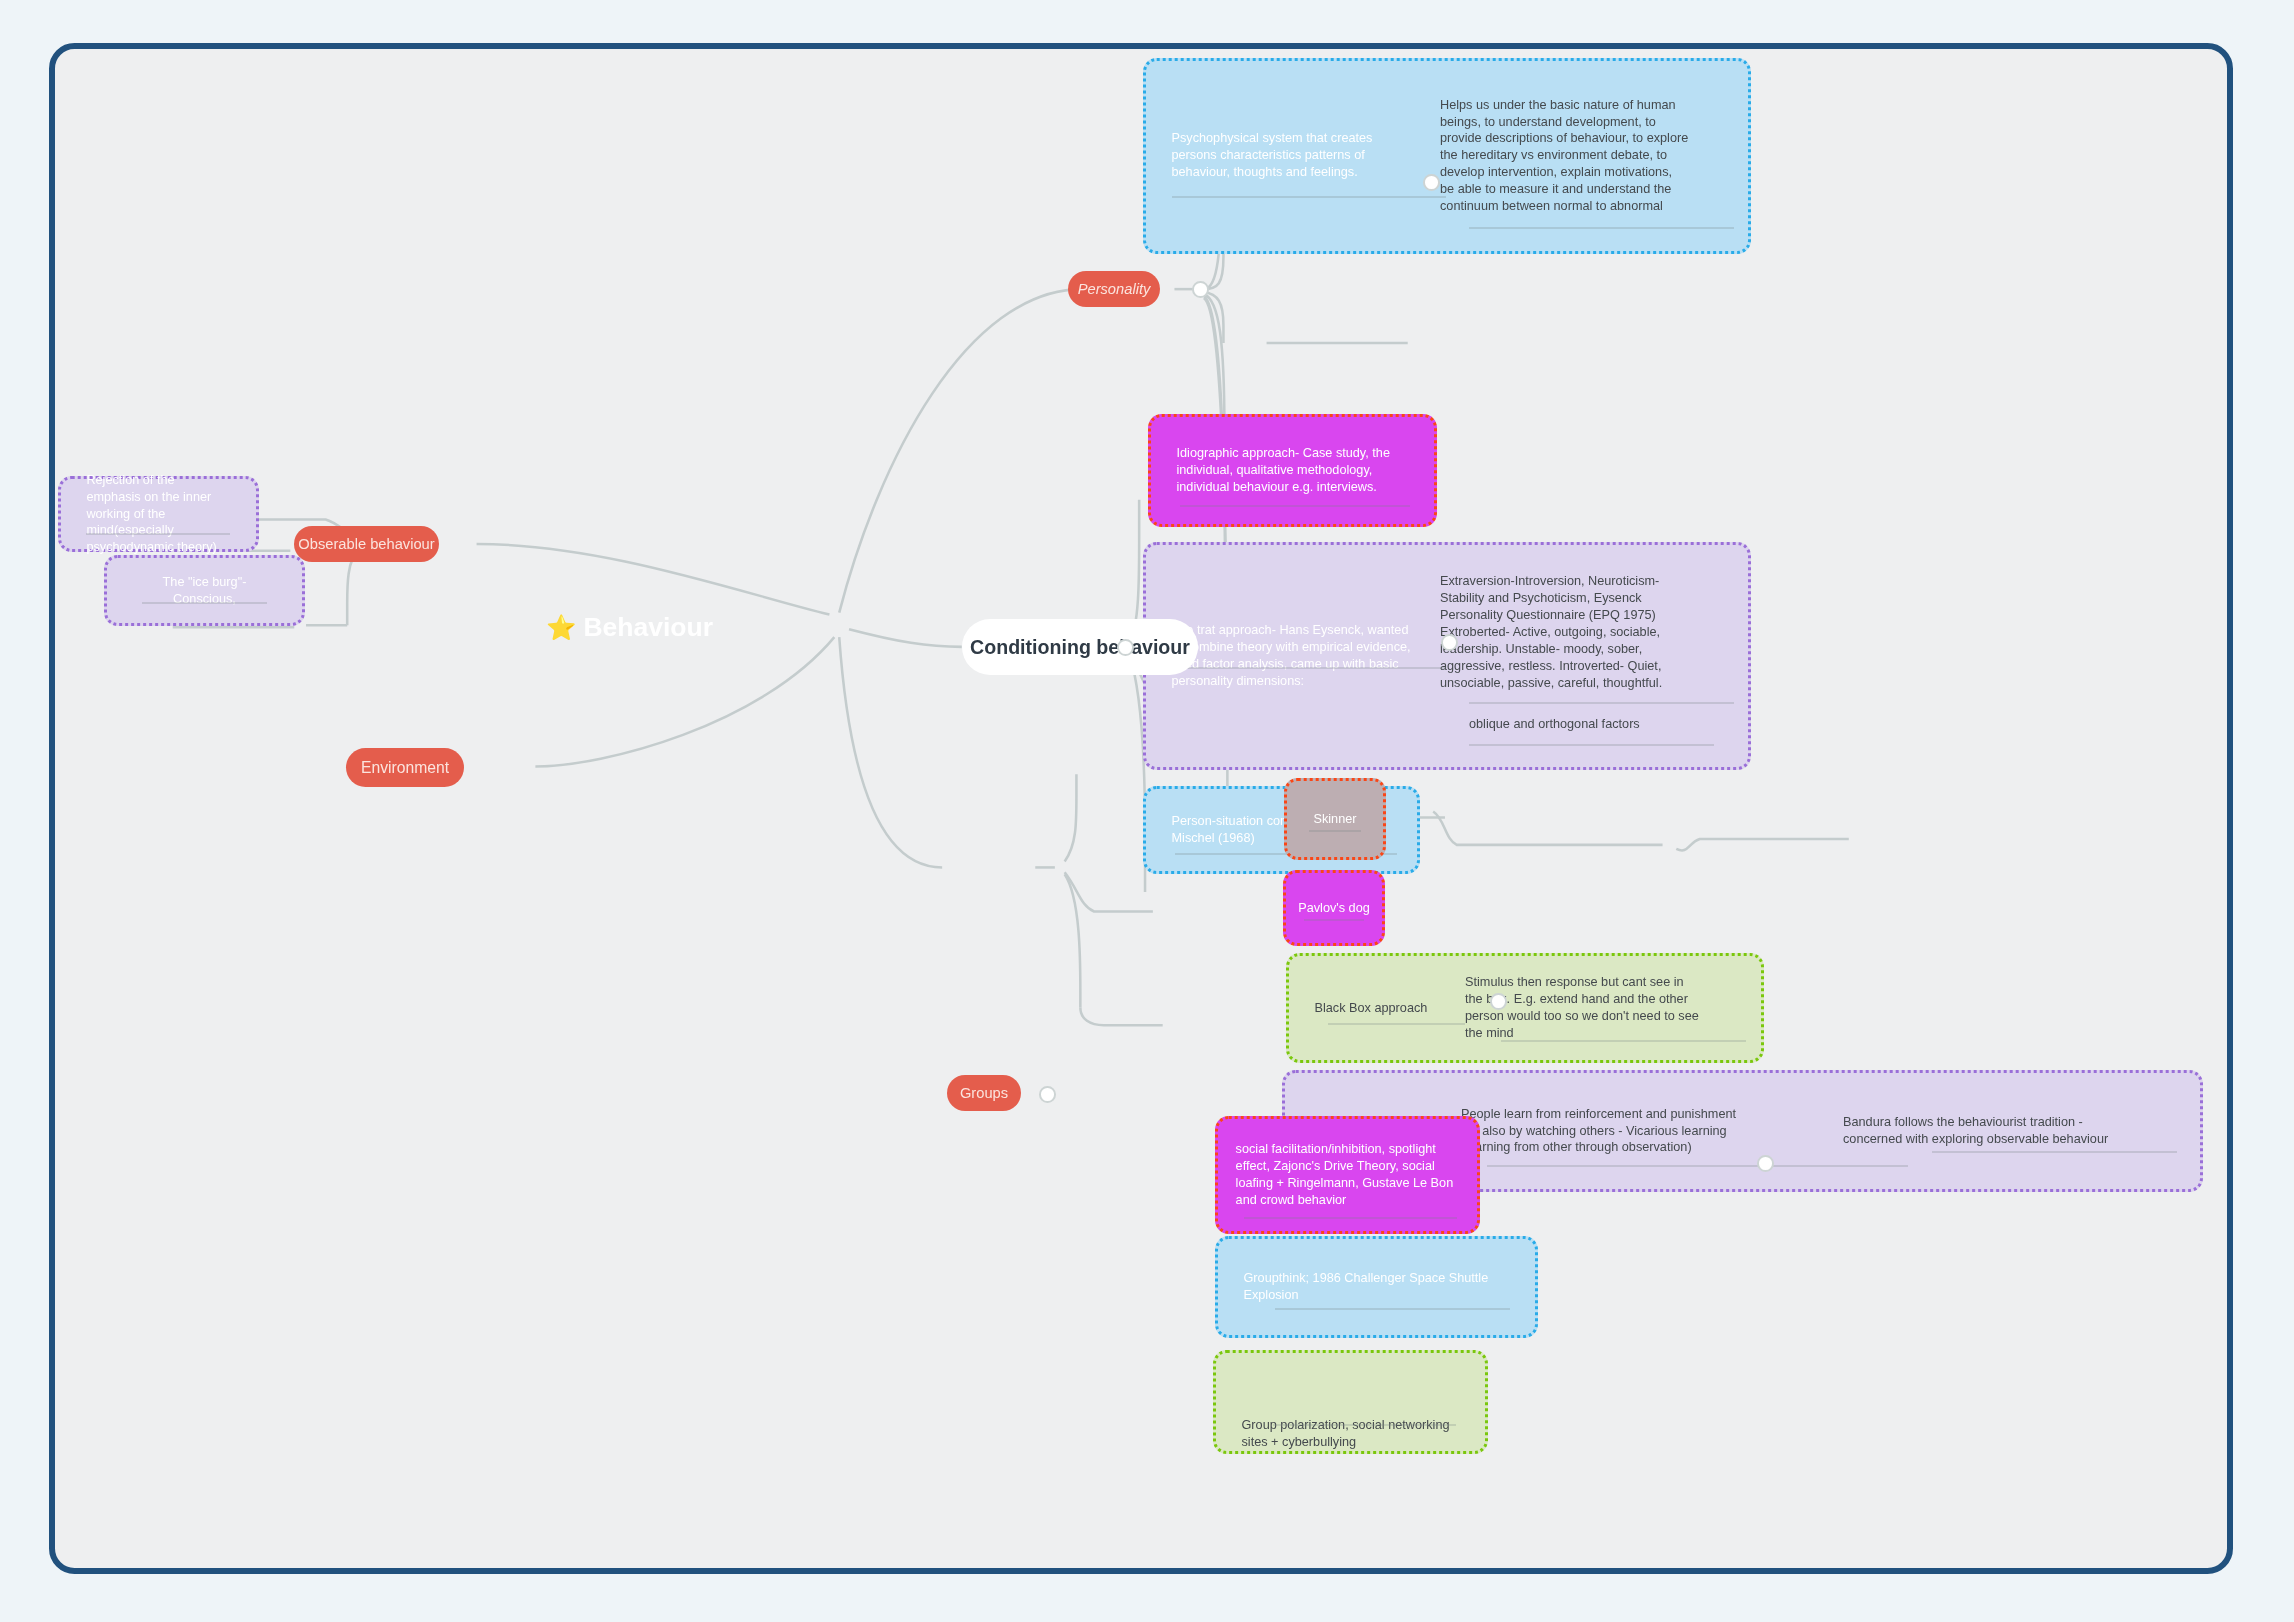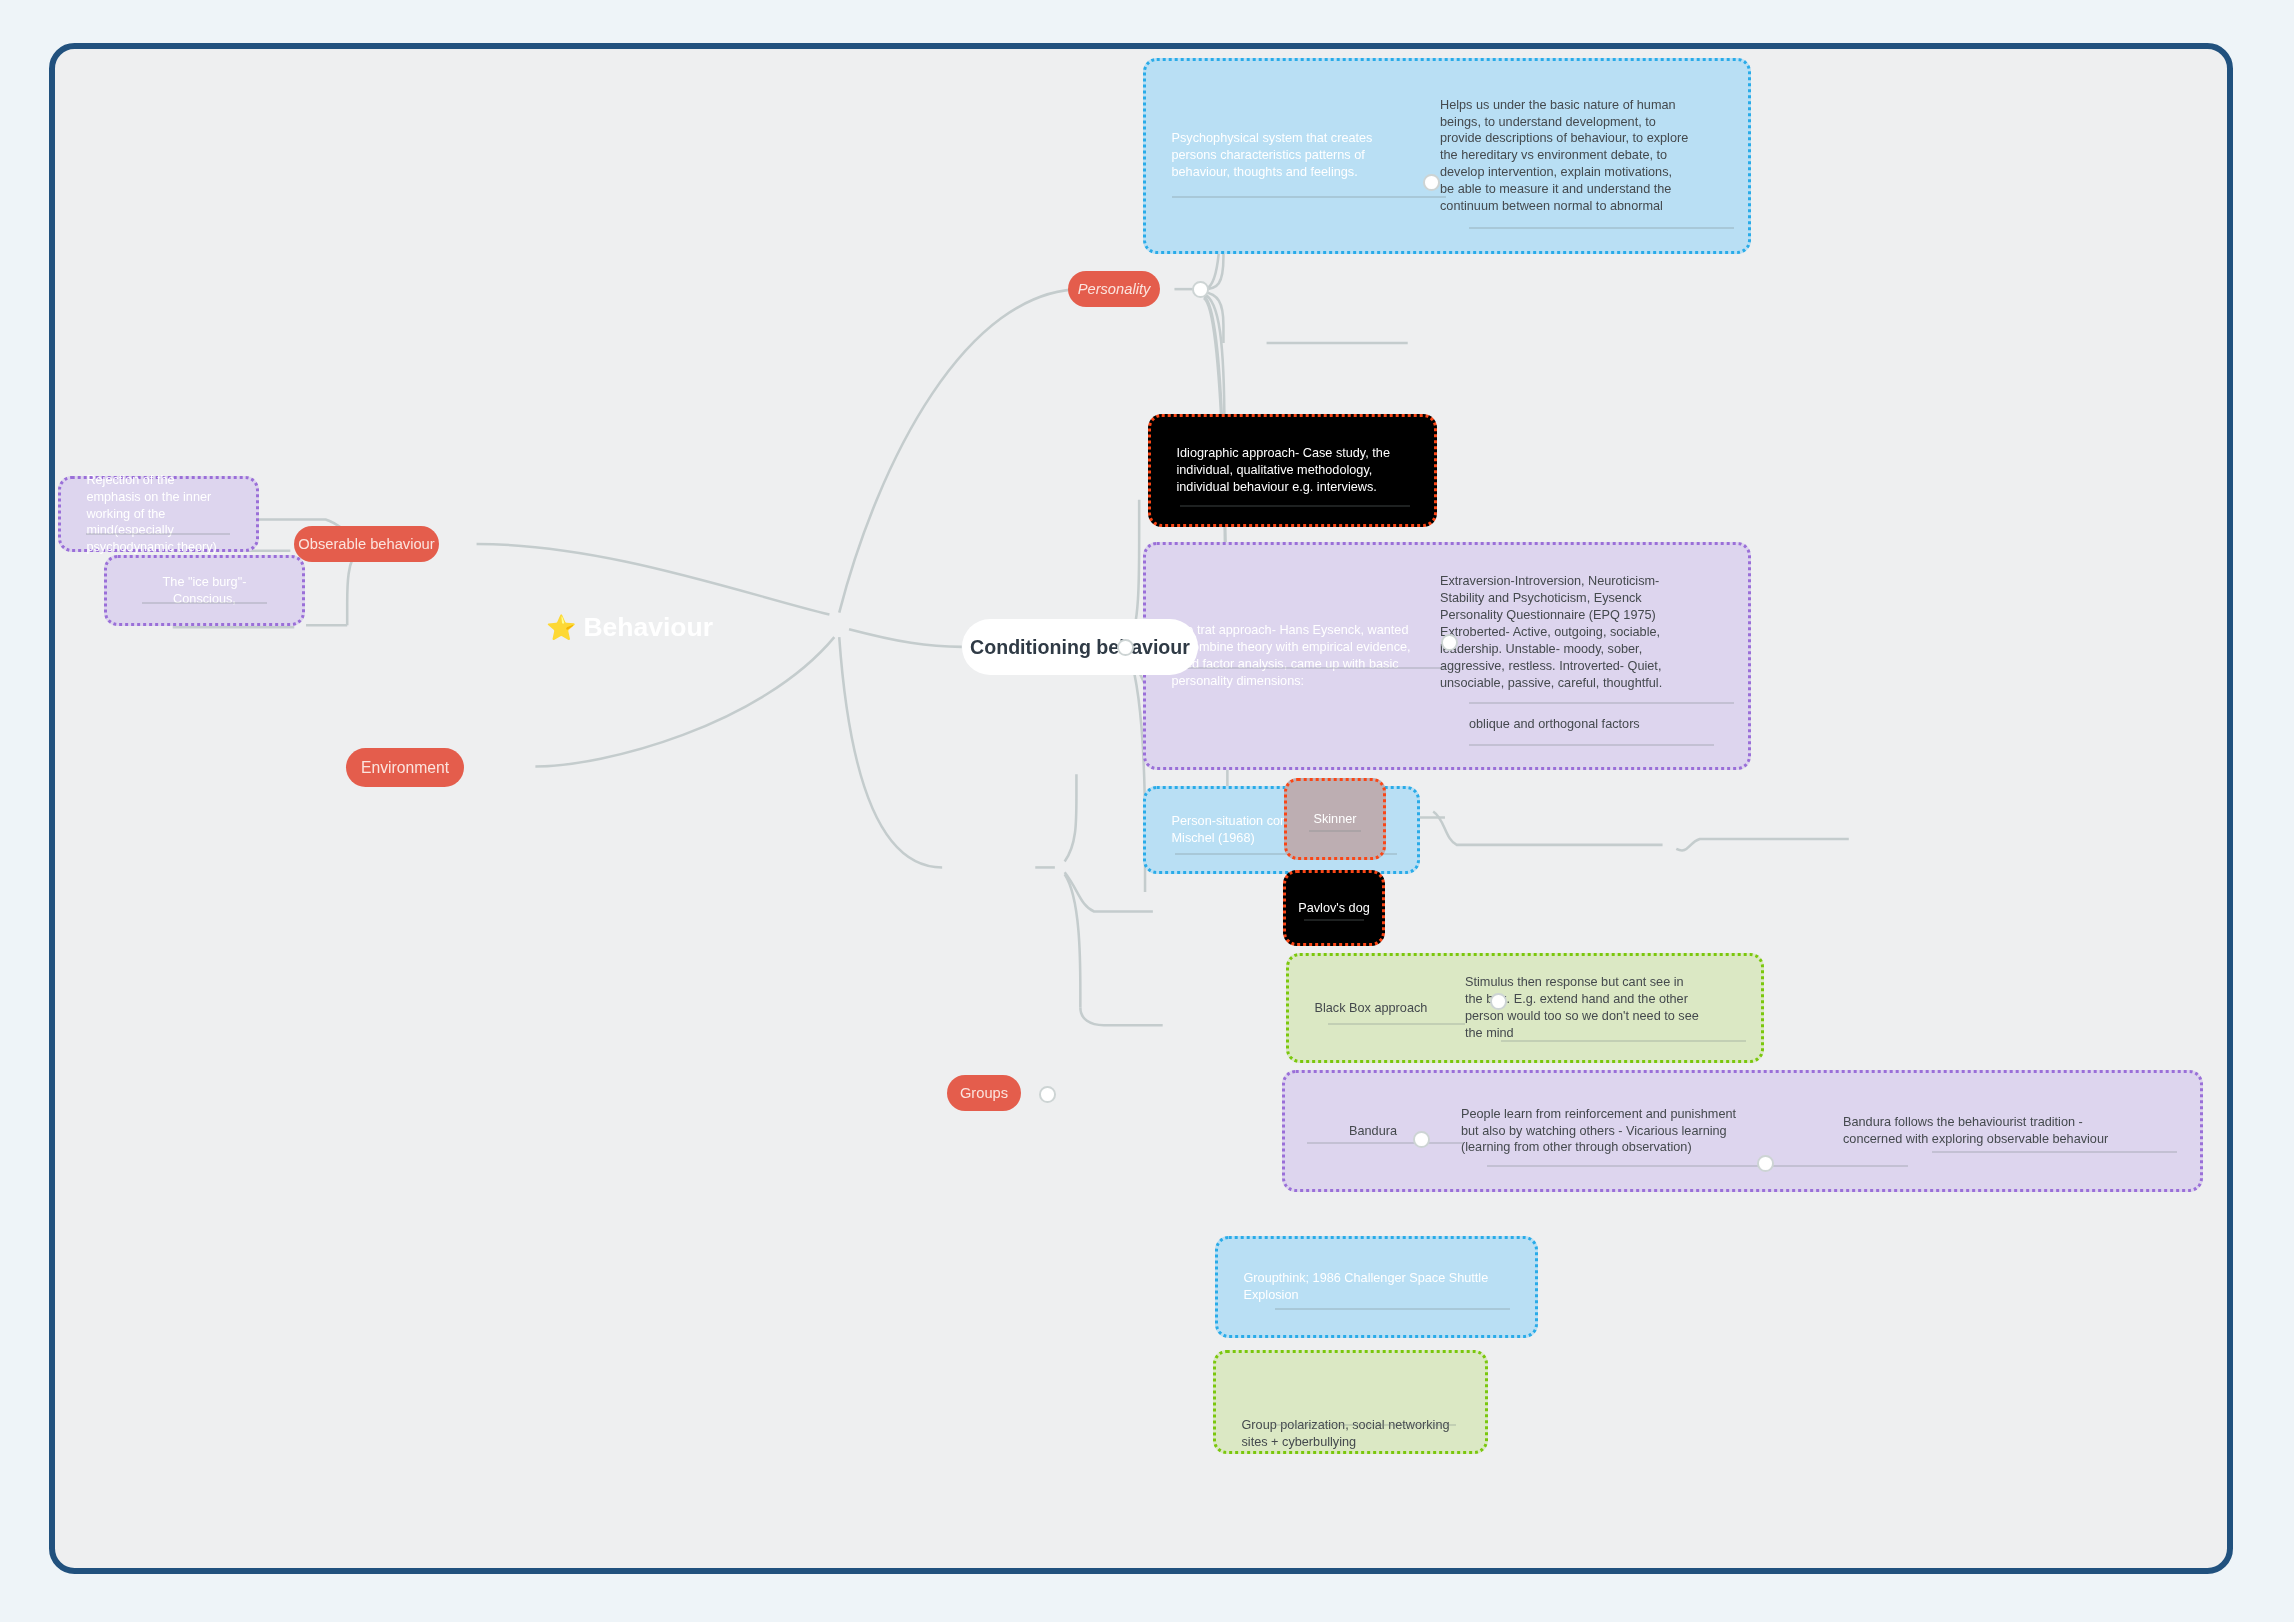--- a/index.html
+++ b/index.html
@@ -39,21 +39,21 @@
   }
   .node .rule{
     position:absolute;
     height:2px;
     background:rgba(120,130,130,.25);
   }
 
   
   .c-blue   {background:#b9dff4;border-color:#29abe8;}
   .c-green  {background:#dbe8c4;border-color:#7ac70c;}
-  .c-red    {background:#000000;border-color:#fa4616;}
+  .c-red    {background:#d946ef;border-color:#fa4616;}
   .c-purple {background:#ddd5ee;border-color:#9a6fd8;}
 
   
   .t-white{color:#ffffff;}
   .t-dark {color:#44494d;}
 
   
   .pill{
     position:absolute;
     background:#e45d4c;
@@ -258,20 +258,24 @@
       <div class="txt t-dark f13" style="width:176px;text-align:center;">Bandura</div>
       <div class="txt t-dark f13" style="width:304px;padding-left:0;">People learn from reinforcement and punishment but also by watching others - Vicarious learning (learning from other through observation)</div>
       <div class="txt t-dark f13" style="width:294px;padding-left:0;margin-left:78px;">Bandura follows the behaviourist tradition - concerned with exploring observable behaviour</div>
       <div class="rule" style="left:21.6px;width:157px;top:69px;"></div>
       <div class="rule" style="left:202px;width:421px;top:92px;"></div>
       <div class="rule" style="left:647px;width:245px;top:78px;"></div>
     </div>
     <div class="knob" style="left:1358px;top:1082px;"></div>
     <div class="knob" style="left:1702px;top:1106px;"></div>
 
+    <div class="node c-red" style="left:1160px;top:1067px;width:265px;height:118px;">
+      <div class="txt t-white f13" style="padding:0 17.6px;">social facilitation/inhibition, spotlight effect, Zajonc's Drive Theory, social loafing + Ringelmann, Gustave Le Bon and crowd behavior</div>
+      <div class="rule" style="left:25.5px;right:19.6px;bottom:11.8px;"></div>
+    </div>
 
 
     <div class="node c-blue" style="left:1160px;top:1187px;width:323px;height:102px;">
       <div class="txt t-white f13">Groupthink; 1986 Challenger Space Shuttle Explosion</div>
       <div class="rule" style="left:57px;right:25.5px;bottom:25.5px;"></div>
     </div>
 
     <div class="node c-green" style="left:1158px;top:1301px;width:275px;height:104px;align-items:flex-end;">
       <div class="txt t-dark f13">Group polarization, social networking sites + cyberbullying</div>
       <div class="rule" style="left:57px;right:29px;bottom:25.5px;"></div>

